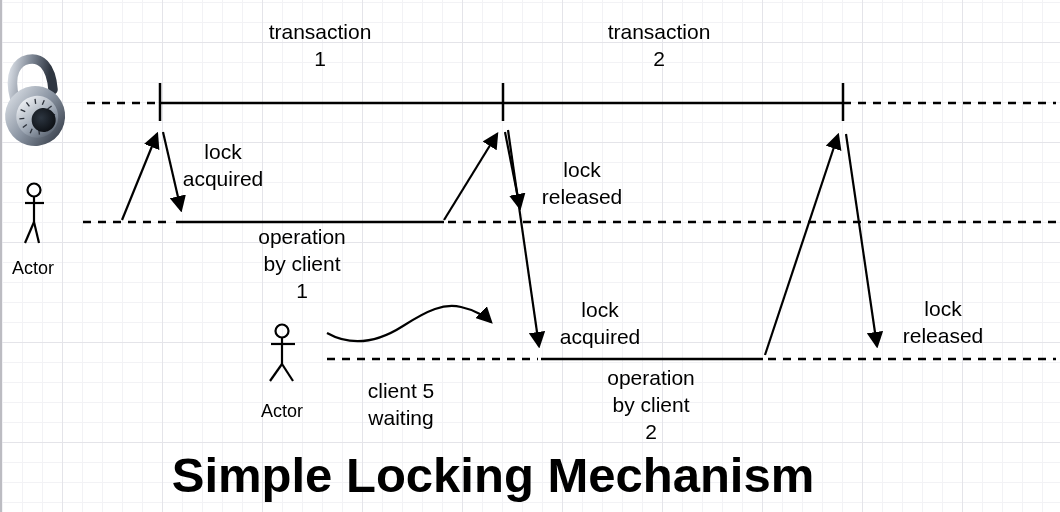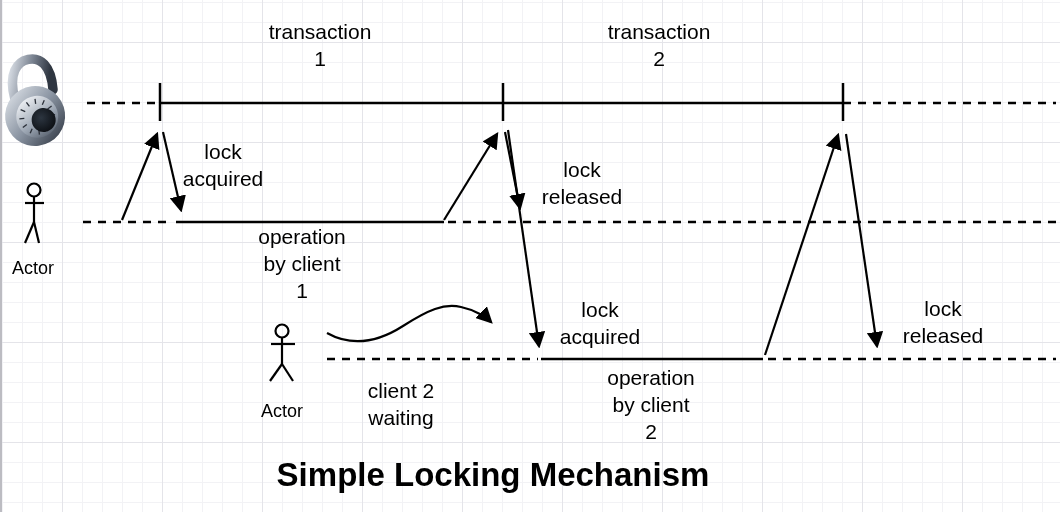--- a/index.html
+++ b/index.html
@@ -24,21 +24,21 @@
     position:absolute;
     transform:translateX(-50%);
     font-size:21px;line-height:27px;
     text-align:center;white-space:pre-line;
     color:#000;
   }
   .actor-lbl{font-size:18px;}
   #title{
     position:absolute;left:493px;top:449px;
     transform:translateX(-50%);
-    font-size:33px;line-height:52px;font-weight:700;
+    font-size:49px;line-height:52px;font-weight:700;
     white-space:nowrap;color:#000;
   }
   .stroke{stroke:#000;stroke-width:2.5;fill:none;}
   .dash{stroke-dasharray:8,7;}
   .arrow{stroke:#000;stroke-width:2.2;fill:none;}
   .fig{stroke:#000;stroke-width:2.2;fill:none;}
 </style>
 </head>
 <body>
 
@@ -150,21 +150,21 @@
 acquired</div>
   <div class="lbl" style="left:582px;top:156px;">lock
 released</div>
   <div class="lbl" style="left:302px;top:223px;">operation
 by client
 1</div>
   <div class="lbl" style="left:600px;top:296px;">lock
 acquired</div>
   <div class="lbl" style="left:943px;top:295px;">lock
 released</div>
-  <div class="lbl" style="left:401px;top:377px;">client 2
+  <div class="lbl" style="left:401px;top:377px;">client 5
 waiting</div>
   <div class="lbl" style="left:651px;top:364px;">operation
 by client
 2</div>
   <div class="lbl actor-lbl" style="left:33px;top:255px;">Actor</div>
   <div class="lbl actor-lbl" style="left:282px;top:398px;">Actor</div>
 
   <div id="title">Simple Locking Mechanism</div>
 </div>
 

